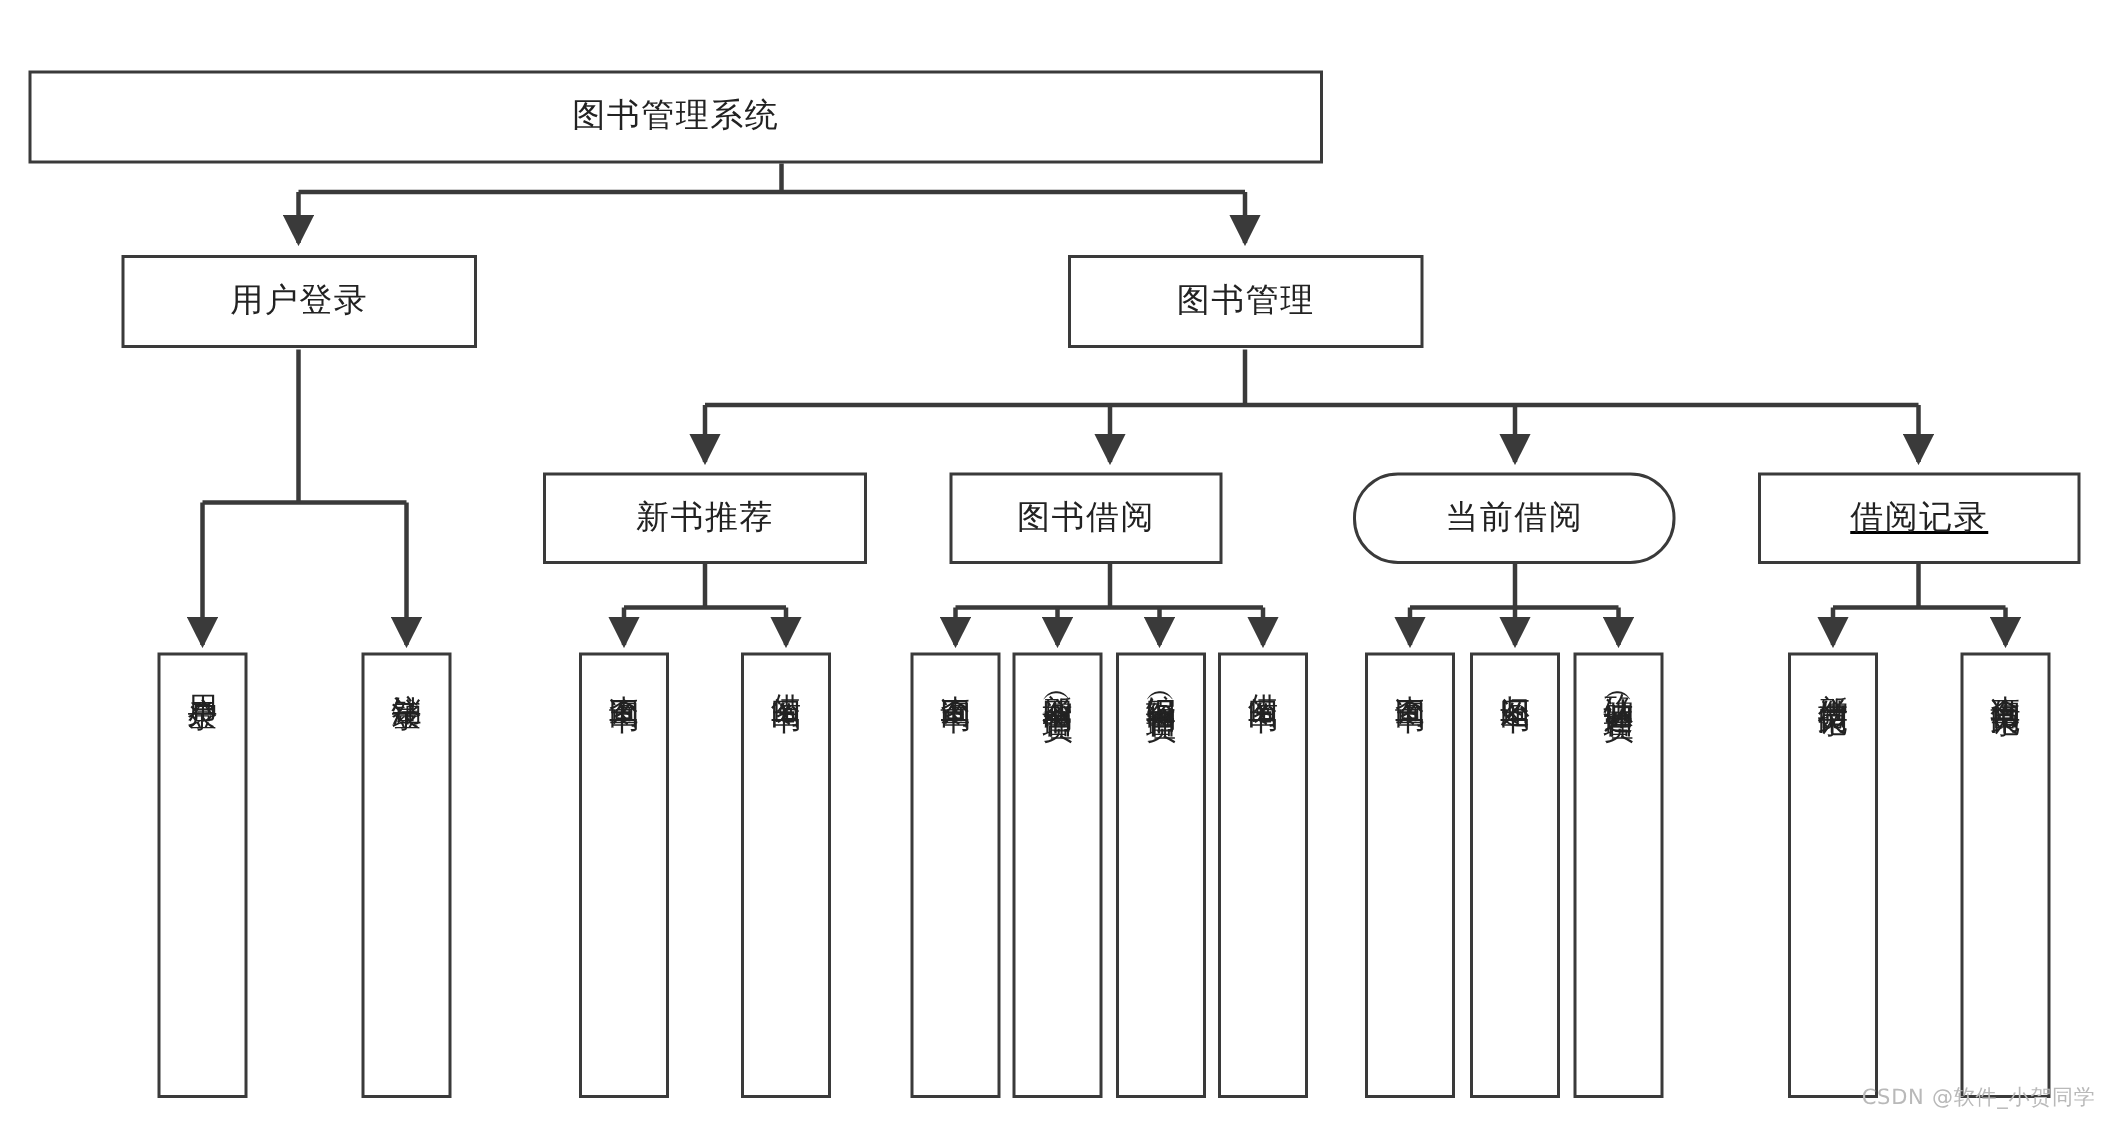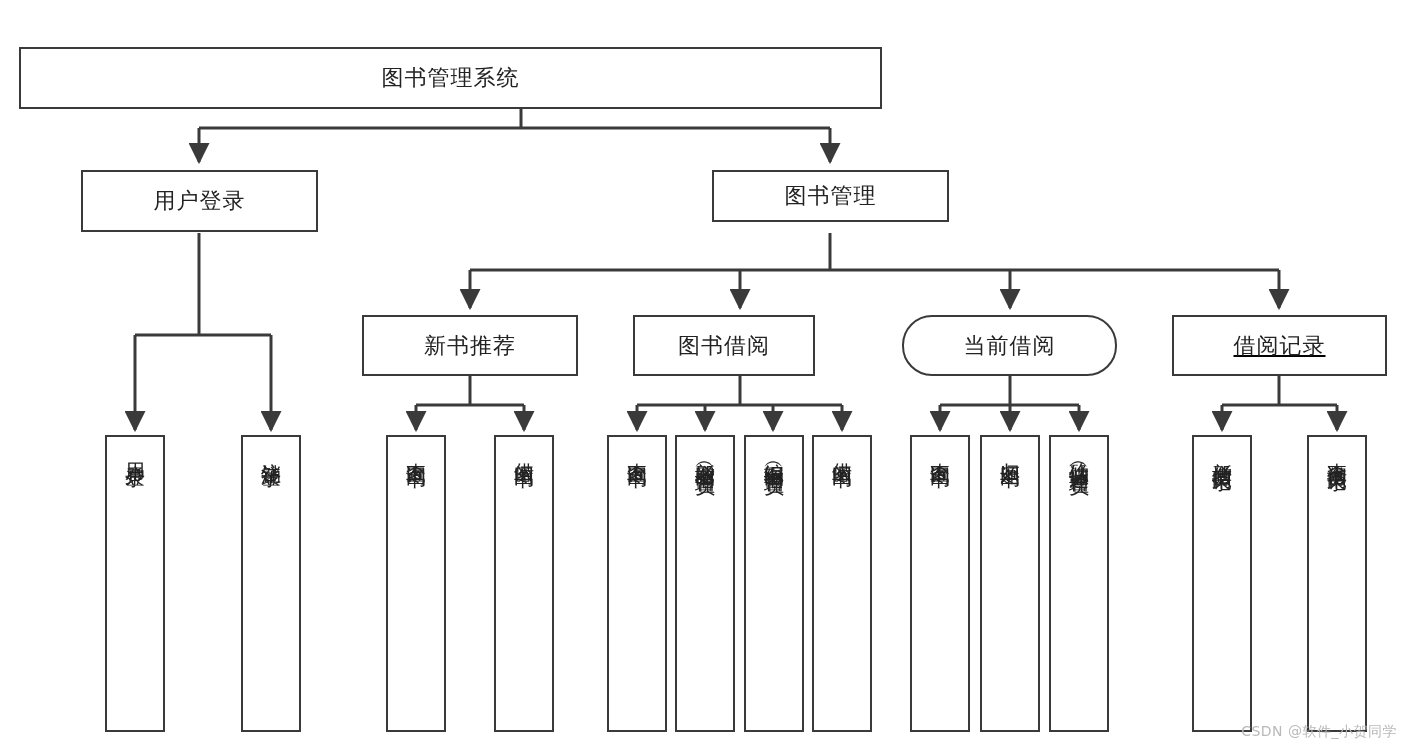--- a/index.html
+++ b/index.html
@@ -128,21 +128,21 @@
     </g>
   </svg>
 
   <div class="node root" style="left:19px; top:13px; width:863px; height:62px;margin-top:34px;">
     <span class="node-label">图书管理系统</span>
   </div>
 
   <div class="node branch" style="left:81px; top:170px; width:237px; height:62px;">
     <span class="node-label">用户登录</span>
   </div>
-  <div class="node branch" style="left:712px; top:170px; width:237px; height:52px;">
+  <div class="node branch" style="left:712px; top:170px; width:237px; height:62px;">
     <span class="node-label">图书管理</span>
   </div>
 
   <div class="node branch" style="left:362px; top:315px; width:216px; height:61px;">
     <span class="node-label">新书推荐</span>
   </div>
   <div class="node branch" style="left:633px; top:315px; width:182px; height:61px;">
     <span class="node-label">图书借阅</span>
   </div>
   <div class="node branch" style="left:902px; top:315px; width:215px; height:61px;border-radius:30px;">

